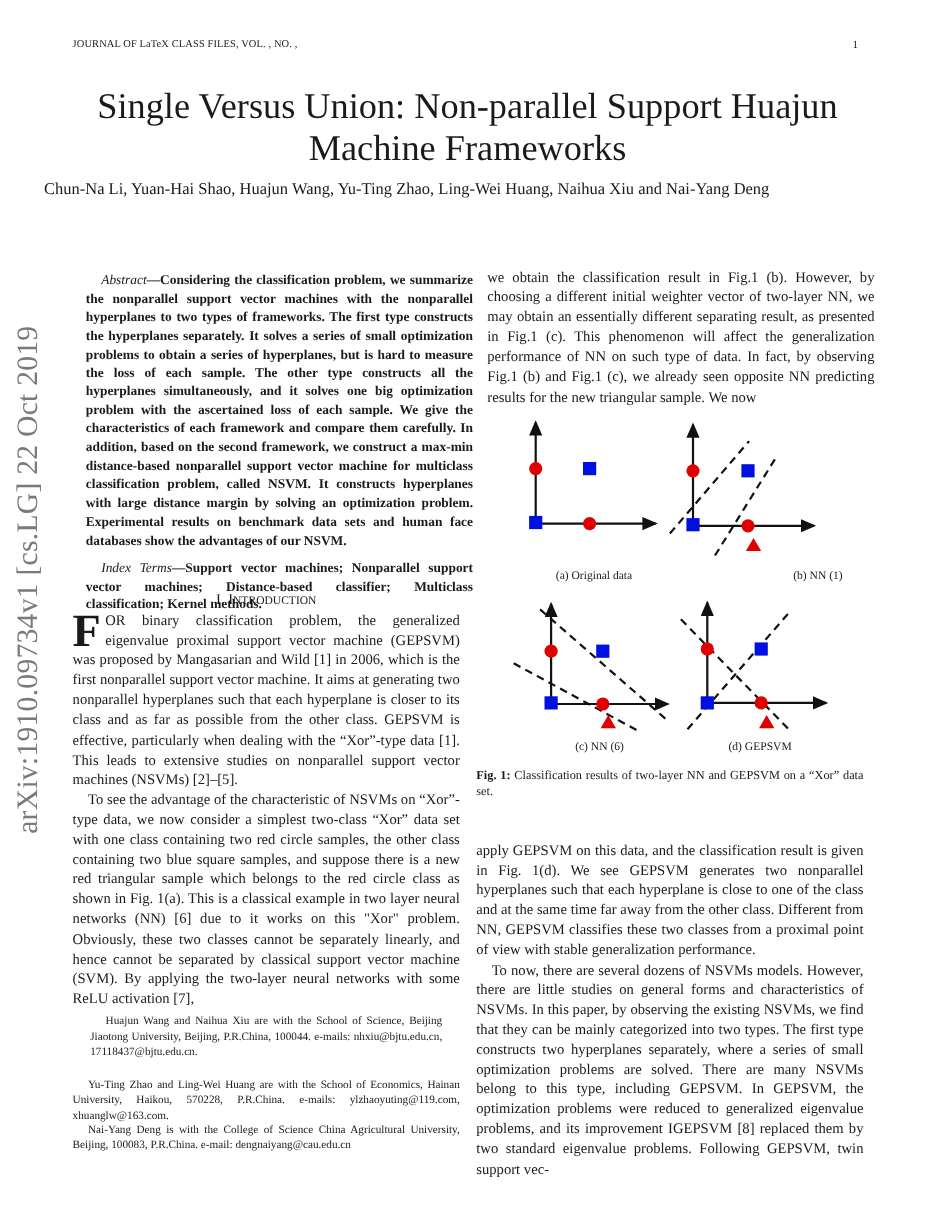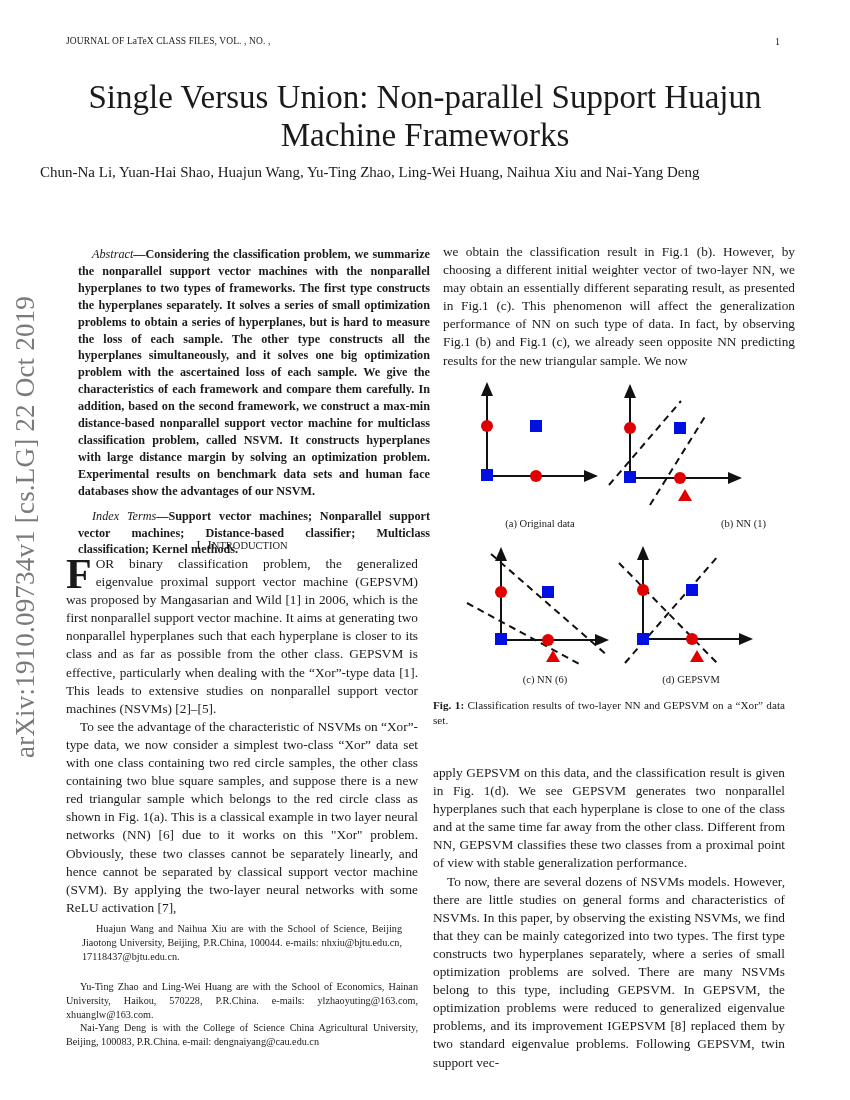--- a/index.html
+++ b/index.html
@@ -51,21 +51,21 @@
   <span>I</span><span class="sc">NTRODUCTION</span>
 </div>
 
 <div class="abs col intro">
   <p><span class="dropcap">F</span><span>OR binary classification problem, the generalized eigenvalue proximal support vector machine (GEPSVM) was proposed by Mangasarian and Wild [1] in 2006, which is the first nonparallel support vector machine. It aims at generating two nonparallel hyperplanes such that each hyperplane is closer to its class and as far as possible from the other class. GEPSVM is effective, particularly when dealing with the “Xor”-type data [1]. This leads to extensive studies on nonparallel support vector machines (NSVMs) [2]–[5].</span></p>
   <p class="indent">To see the advantage of the characteristic of NSVMs on “Xor”-type data, we now consider a simplest two-class “Xor” data set with one class containing two red circle samples, the other class containing two blue square samples, and suppose there is a new red triangular sample which belongs to the red circle class as shown in Fig. 1(a). This is a classical example in two layer neural networks (NN) [6] due to it works on this "Xor" problem. Obviously, these two classes cannot be separately linearly, and hence cannot be separated by classical support vector machine (SVM). By applying the two-layer neural networks with some ReLU activation [7],</p>
 </div>
 
 <div class="abs footnotes">
   <p class="indent" style="margin:16px">Huajun Wang and Naihua Xiu are with the School of Science, Beijing Jiaotong University, Beijing, P.R.China, 100044. e-mails: nhxiu@bjtu.edu.cn, 17118437@bjtu.edu.cn.</p>
-  <p class="indent" style="margin:0">Yu-Ting Zhao and Ling-Wei Huang are with the School of Economics, Hainan University, Haikou, 570228, P.R.China. e-mails: ylzhaoyuting@163.com, xhuanglw@163.com.</p>
+  <p class="indent" style="margin:0">Yu-Ting Zhao and Ling-Wei Huang are with the School of Economics, Hainan University, Haikou, 570228, P.R.China. e-mails: ylzhaoyuting@119.com, xhuanglw@163.com.</p>
   <p class="indent" style="margin:0">Nai-Yang Deng is with the College of Science China Agricultural University, Beijing, 100083, P.R.China. e-mail: dengnaiyang@cau.edu.cn</p>
 </div>
 
 <div class="abs col right-top">we obtain the classification result in Fig.1 (b). However, by choosing a different initial weighter vector of two-layer NN, we may obtain an essentially different separating result, as presented in Fig.1 (c). This phenomenon will affect the generalization performance of NN on such type of data. In fact, by observing Fig.1 (b) and Fig.1 (c), we already seen opposite NN predicting results for the new triangular sample. We now</div>
 
 <div class="abs fig">
   <svg width="340" height="330" viewBox="440 370 340 330" style="position:absolute;left:0;top:0;">
     <defs>
       <marker id="arr" markerWidth="8" markerHeight="8" refX="6" refY="3" orient="auto">
         <path d="M0,0 L7,3 L0,6 z" fill="#111"></path>

